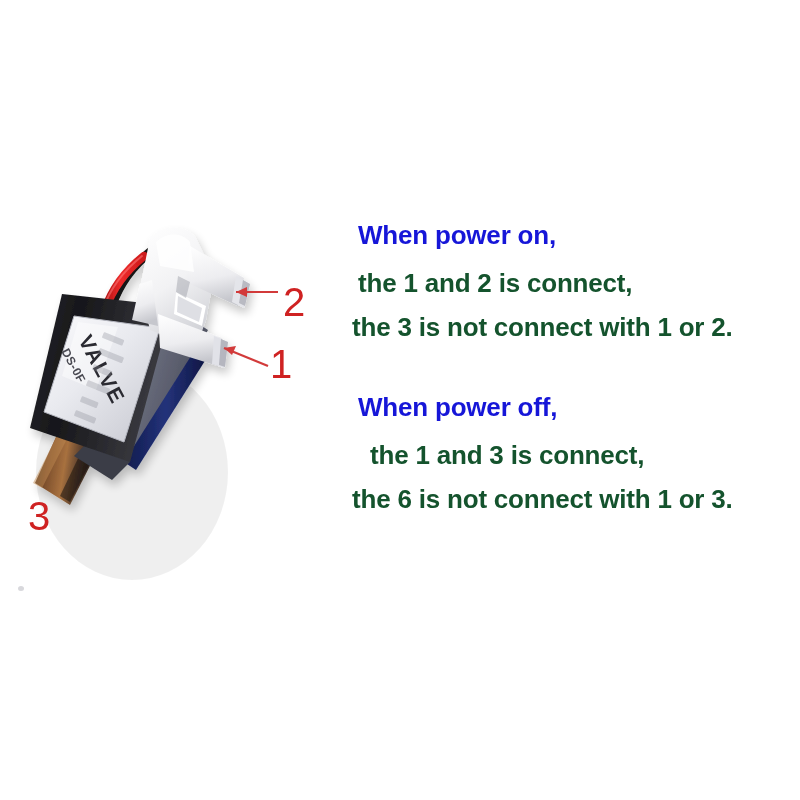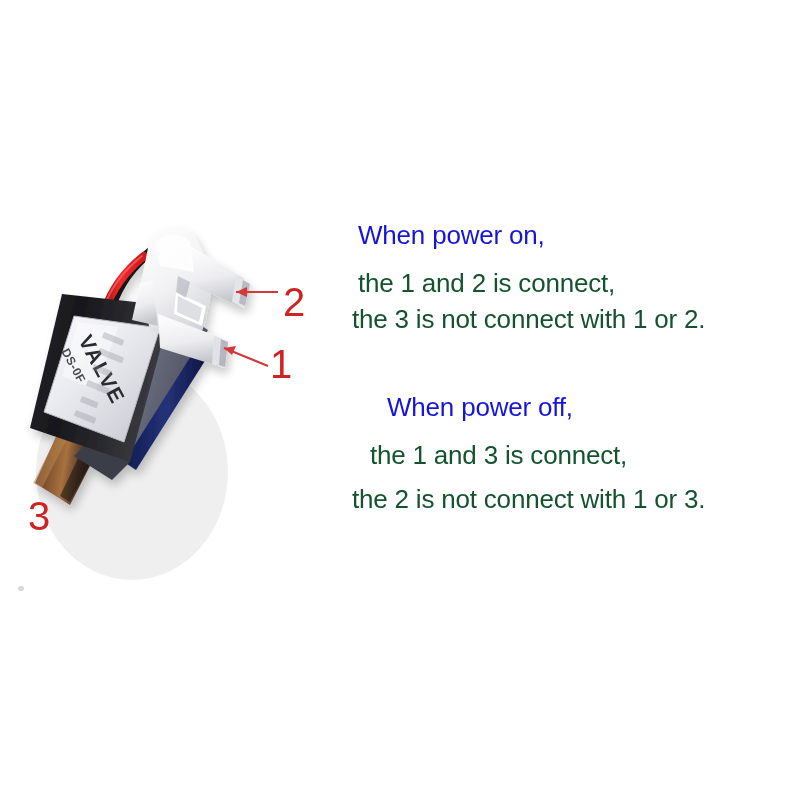--- a/index.html
+++ b/index.html
@@ -19,33 +19,33 @@
 
   
   .txt-panel {
     position: absolute;
     left: 358px;
     top: 222px;
     width: 440px;
   }
   .txt-line {
     font-family: "Liberation Sans", sans-serif;
-    font-weight: normal;
+    font-weight: bold;
     font-size: 26px;
     letter-spacing: -0.2px;
     white-space: nowrap;
     line-height: 1;
   }
   .txt-heading { color: #1616d8; }
   .txt-body    { color: #14532d; }
 
   .l1 { position: absolute; left: 0px;  top: 0px;   }
   .l2 { position: absolute; left: 0px;  top: 48px;  }
-  .l3 { position: absolute; left: -6px; top: 84px;  }
-  .l4 { position: absolute; left: 0px;  top: 172px; margin-left: 29px; }
+  .l3 { position: absolute; left: -6px; top: 92px;  }
+  .l4 { position: absolute; left: 0px;  top: 172px; }
   .l5 { position: absolute; left: 12px;  top: 220px; }
   .l6 { position: absolute; left: -6px; top: 264px; }
 
   
   .valve-wrap {
     position: absolute;
     left: 0px;
     top: 180px;
     width: 340px;
     height: 400px;
@@ -236,16 +236,16 @@
 
   <div class="speck"></div>
 
   <div class="txt-panel">
     <div class="txt-line txt-heading l1">When power on,</div>
     <div class="txt-line txt-body l2">the 1 and 2 is connect,</div>
     <div class="txt-line txt-body l3">the 3 is not connect with 1 or 2.</div>
 
     <div class="txt-line txt-heading l4">When power off,</div>
     <div class="txt-line txt-body l5">the 1 and 3 is connect,</div>
-    <div class="txt-line txt-body l6">the 2 is not connect with 1 or 3.</div>
+    <div class="txt-line txt-body l6">the 6 is not connect with 1 or 3.</div>
   </div>
 
 </div>
 
 </body></html>

